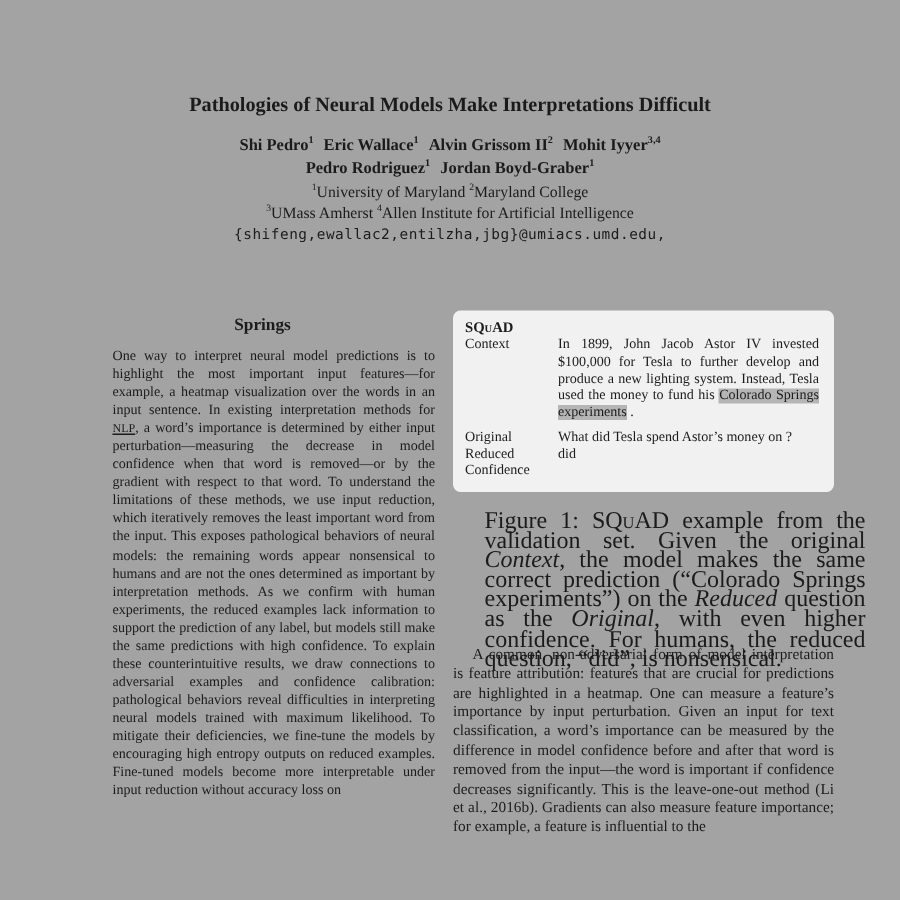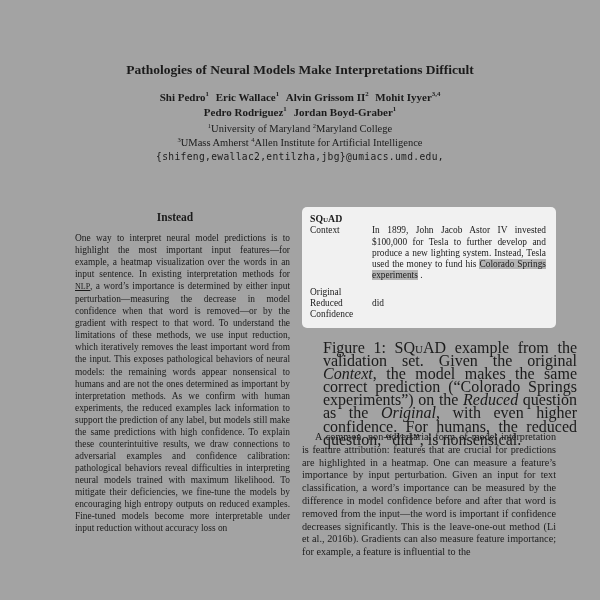--- a/index.html
+++ b/index.html
@@ -84,32 +84,33 @@
   <div class="affils">
     <div><sup>1</sup><span>University of Maryland </span><sup>2</sup><span>Maryland College</span></div>
     <div><sup>3</sup><span>UMass Amherst </span><sup>4</sup><span>Allen Institute for Artificial Intelligence</span></div>
   </div>
 
   <div class="emails">
     <div>{shifeng,ewallac2,entilzha,jbg}@umiacs.umd.edu,</div>
   </div>
 
   <div class="abstract">
-    <div class="abs-head">Instead</div>
+    <div class="abs-head">Springs</div>
     <div class="abs-body"><span>One way to interpret neural model predictions is to highlight the most important input features—for example, a heatmap visualization over the words in an input sentence. In existing interpretation methods for </span><span class="caps-sm">NLP</span><span>, a word’s importance is determined by either input perturbation—measuring the decrease in model confidence when that word is removed—or by the gradient with respect to that word. To understand the limitations of these methods, we use input reduction, which iteratively removes the least important word from the input. This exposes pathological behaviors of neural models: the remaining words appear nonsensical to humans and are not the ones determined as important by interpretation methods. As we confirm with human experiments, the reduced examples lack information to support the prediction of any label, but models still make the same predictions with high confidence. To explain these counterintuitive results, we draw connections to adversarial examples and confidence calibration: pathological behaviors reveal difficulties in interpreting neural models trained with maximum likelihood. To mitigate their deficiencies, we fine-tune the models by encouraging high entropy outputs on reduced examples. Fine-tuned models become more interpretable under input reduction without accuracy loss on</span></div>
   </div>
 
   <div class="figbox">
     <div class="fig-dataset sc">SQuAD</div>
     <div class="figrow">
       <div class="figlabel">Context</div>
       <div class="figval just"><span>In 1899, John Jacob Astor IV invested $100,000 for Tesla to further develop and produce a new lighting system. Instead, Tesla used the money to fund his </span><span class="hl">Colorado Springs experiments</span><span> .</span></div>
     </div>
     <div class="figrow gap">
       <div class="figlabel">Original</div>
+      <div class="figval">What did Tesla spend Astor’s money on ?</div>
     </div>
     <div class="figrow">
       <div class="figlabel">Reduced</div>
       <div class="figval">did</div>
     </div>
     <div class="figrow">
       <div class="figlabel">Confidence</div>
     </div>
   </div>
 

